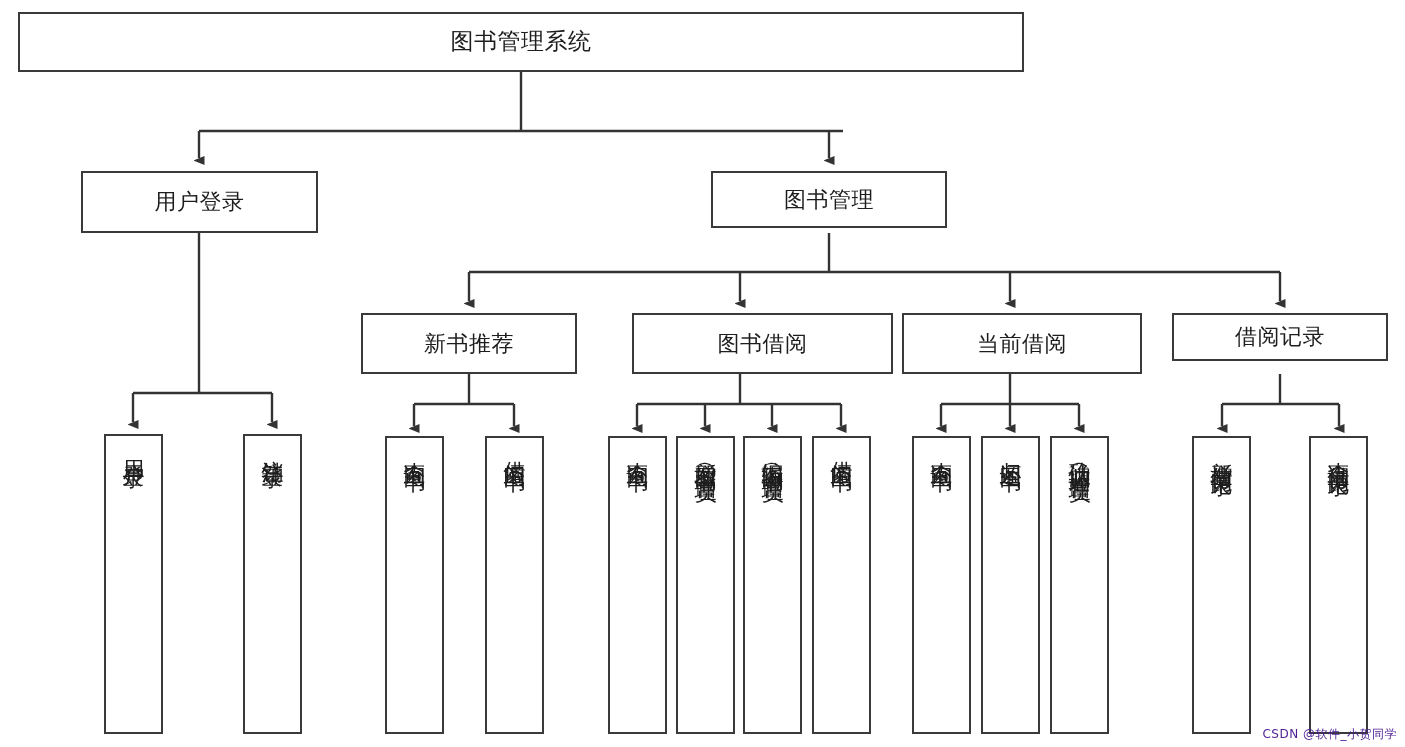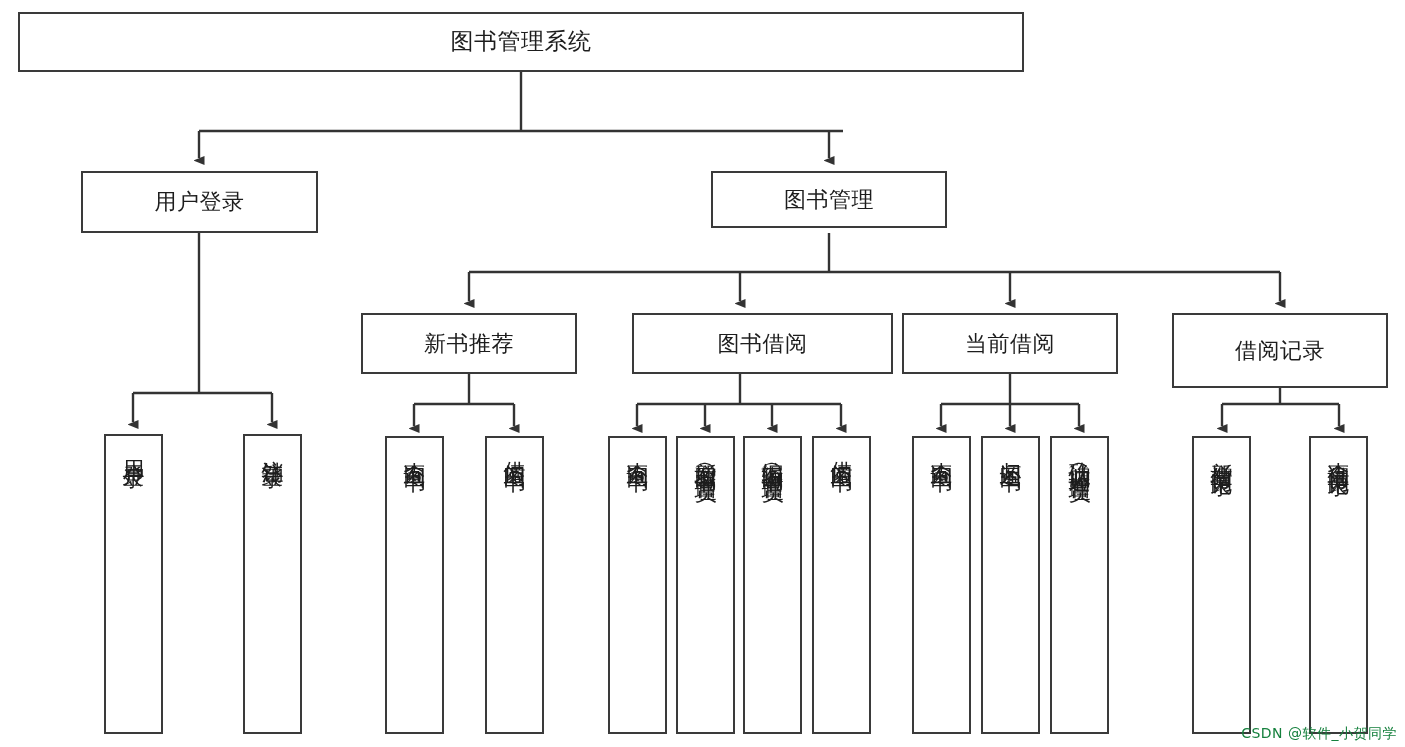--- a/index.html
+++ b/index.html
@@ -61,22 +61,22 @@
     writing-mode: vertical-rl;
     text-orientation: upright;
     letter-spacing: 3px;
     line-height: 1;
     white-space: nowrap;
   }
   #watermark {
     position: absolute;
     right: 8px;
     bottom: 4px;
-    font-size: 14px;
-    color: #15803d;
+    font-size: 12px;
+    color: #4c1d95;
     letter-spacing: 0.5px;
     z-index: 5;
     white-space: nowrap;
     margin-left: 23px;
   }
 </style>
 </head>
 <body>
 
 <div id="diagram-root">
@@ -141,24 +141,24 @@
   <div class="node horiz" style="left:711px; top:171px; width:236px; height:57px;">
     <span class="node-label">图书管理</span>
   </div>
 
   <div class="node horiz" style="left:361px; top:313px; width:216px; height:61px;">
     <span class="node-label">新书推荐</span>
   </div>
   <div class="node horiz" style="left:632px; top:313px; width:261px; height:61px;">
     <span class="node-label">图书借阅</span>
   </div>
-  <div class="node horiz" style="left:902px; top:313px; width:216px; height:61px;">
+  <div class="node horiz" style="left:902px; top:313px; width:240px; height:61px;">
     <span class="node-label">当前借阅</span>
   </div>
-  <div class="node horiz" style="left:1172px; top:313px; width:216px; height:75px;">
+  <div class="node horiz" style="left:1172px; top:313px; width:216px; height:48px;">
     <span class="node-label">借阅记录</span>
   </div>
 
   <div class="node vert" style="left:104px; top:434px; width:59px; height:300px;">
     <span class="node-label">用户登录</span>
   </div>
   <div class="node vert" style="left:243px; top:434px; width:59px; height:300px;">
     <span class="node-label">注销登录</span>
   </div>
 

